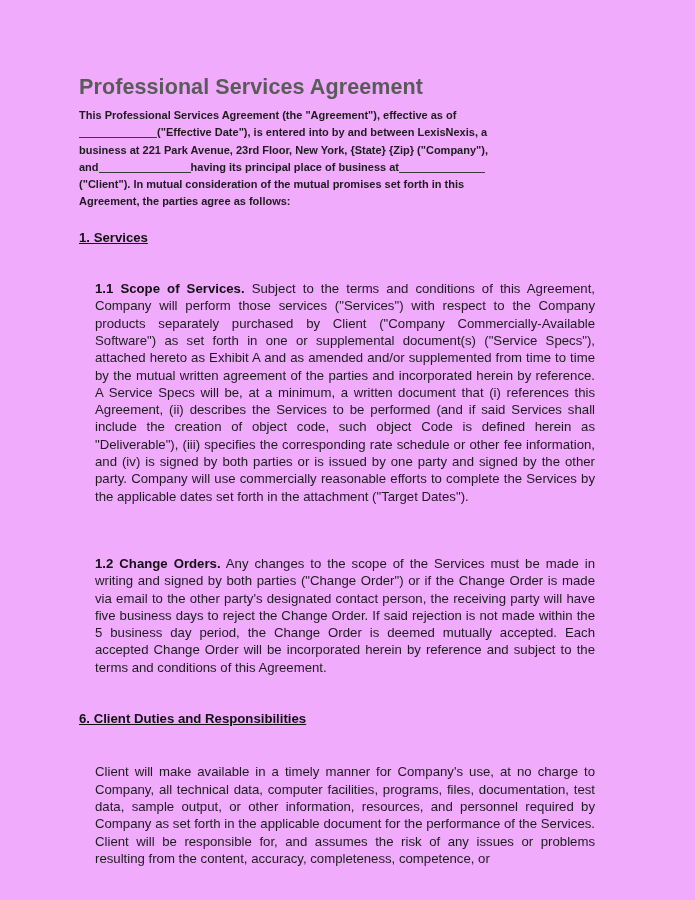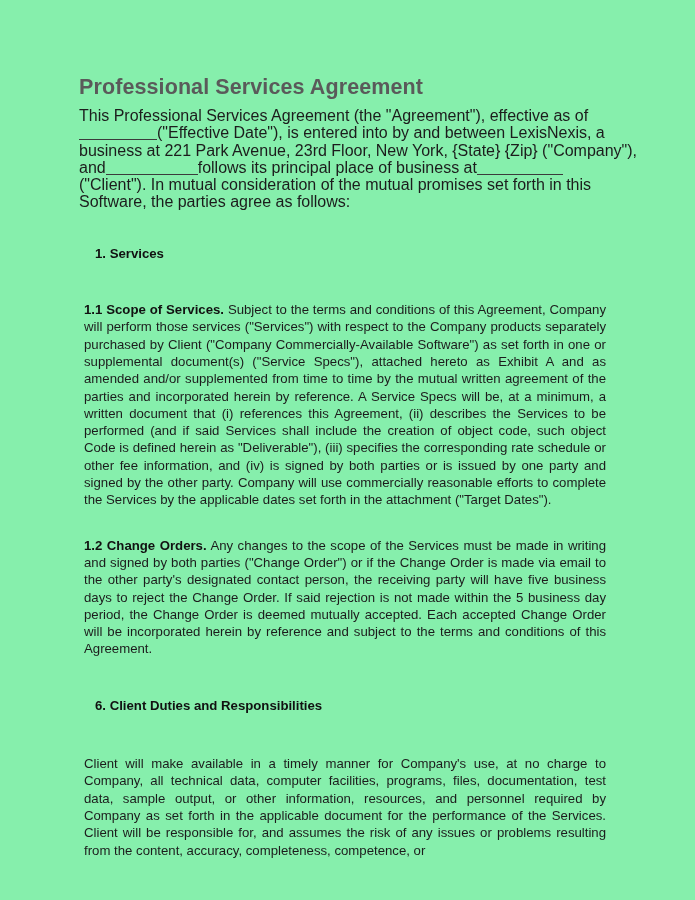--- a/index.html
+++ b/index.html
@@ -11,97 +11,99 @@
     width: 695px;
     height: 900px;
     overflow: hidden;
     font-family: "Liberation Sans", sans-serif;
     -webkit-font-smoothing: antialiased;
   }
   .page {
     position: relative;
     width: 695px;
     height: 900px;
-    background: #86efac;
+    background: #f0abfc;
     box-sizing: border-box;
   }
   .content {
     position: absolute;
     left: 79px;
     top: 74px;
     width: 532px;
   }
   .doc-title {
     font-size: 21.5px;
     font-weight: bold;
     color: #5a5a5a;
     letter-spacing: 0.1px;
     margin: 0 0 7px 0;
     line-height: 26px;
     font-family: "Liberation Sans", sans-serif;
   }
   p.body-para {
-    margin: 5px;
+    margin: 16px;
     font-size: 13.2px;
     line-height: 17.3px;
     color: #1c1c1c;
     text-align: justify;
     text-justify: inter-word;
     font-family: "Liberation Sans", sans-serif;
   }
   h2.section-head {
-    margin: 16px;
+    margin: 0;
     font-size: 13.2px;
     line-height: 17.3px;
     font-weight: bold;
     color: #111111;
     font-family: "Liberation Sans", sans-serif;
+    text-decoration: underline;
   }
   .gap-md { height: 18px; }
   .gap-lg { height: 20px; }
   .lead-bold {
     font-weight: bold;
     color: #111111;
   }
   .blank {
     display: inline-block;
     border-bottom: 1.3px solid #3b3b3b;
     vertical-align: -2px;
     height: 12px;
   }
   .blank-a { width: 78px; }
   .blank-b { width: 92px; }
   .blank-c { width: 86px; }
   
   .manual-lines {
-    font-size: 16px;
+    font-size: 11px;
     line-height: 17.3px;
     color: #1c1c1c;
     font-family: "Liberation Sans", sans-serif;
+    font-weight: bold;
   }
   .mline {
     display: block;
     white-space: nowrap;
   }
 </style>
 </head>
 <body>
 
 <div class="page">
   <div class="content">
 
     <h1 class="doc-title">Professional Services Agreement</h1>
 
     <div class="manual-lines">
       <span class="mline">This Professional  Services  Agreement  (the "Agreement"),  effective  as of</span>
       <span class="mline"><span class="blank blank-a"></span><span>("Effective  Date"),  is entered  into by and between  LexisNexis,  a</span></span>
       <span class="mline">business  at 221 Park Avenue,  23rd Floor, New York, {State}  {Zip} ("Company"),</span>
-      <span class="mline"><span>and</span><span class="blank blank-b"></span><span>follows  its principal  place  of business  at</span><span class="blank blank-c"></span></span>
+      <span class="mline"><span>and</span><span class="blank blank-b"></span><span>having  its principal  place  of business  at</span><span class="blank blank-c"></span></span>
       <span class="mline">("Client").  In mutual  consideration  of the mutual  promises  set forth in this</span>
-      <span class="mline">Software,  the parties  agree as follows:</span>
+      <span class="mline">Agreement,  the parties  agree as follows:</span>
     </div>
 
     <div class="gap-md"></div>
 
     <h2 class="section-head">1. Services</h2>
 
     <div class="gap-md"></div>
 
     <p class="body-para"><span class="lead-bold">1.1 Scope of Services.</span> <span>Subject to the terms and conditions of this Agreement, Company will perform those services ("Services") with respect to the Company products separately purchased by Client ("Company Commercially-Available Software") as set forth in one or supplemental document(s) ("Service Specs"), attached hereto as Exhibit A and as amended and/or supplemented from time to time by the mutual written agreement of the parties and incorporated herein by reference. A Service Specs will be, at a minimum, a written document that (i) references this Agreement, (ii) describes the Services to be performed (and if said Services shall include the creation of object code, such object Code is defined herein as "Deliverable"), (iii) specifies the corresponding rate schedule or other fee information, and (iv) is signed by both parties or is issued by one party and signed by the other party. Company will use commercially reasonable efforts to complete the Services by the applicable dates set forth in the attachment ("Target Dates").</span></p>
 

